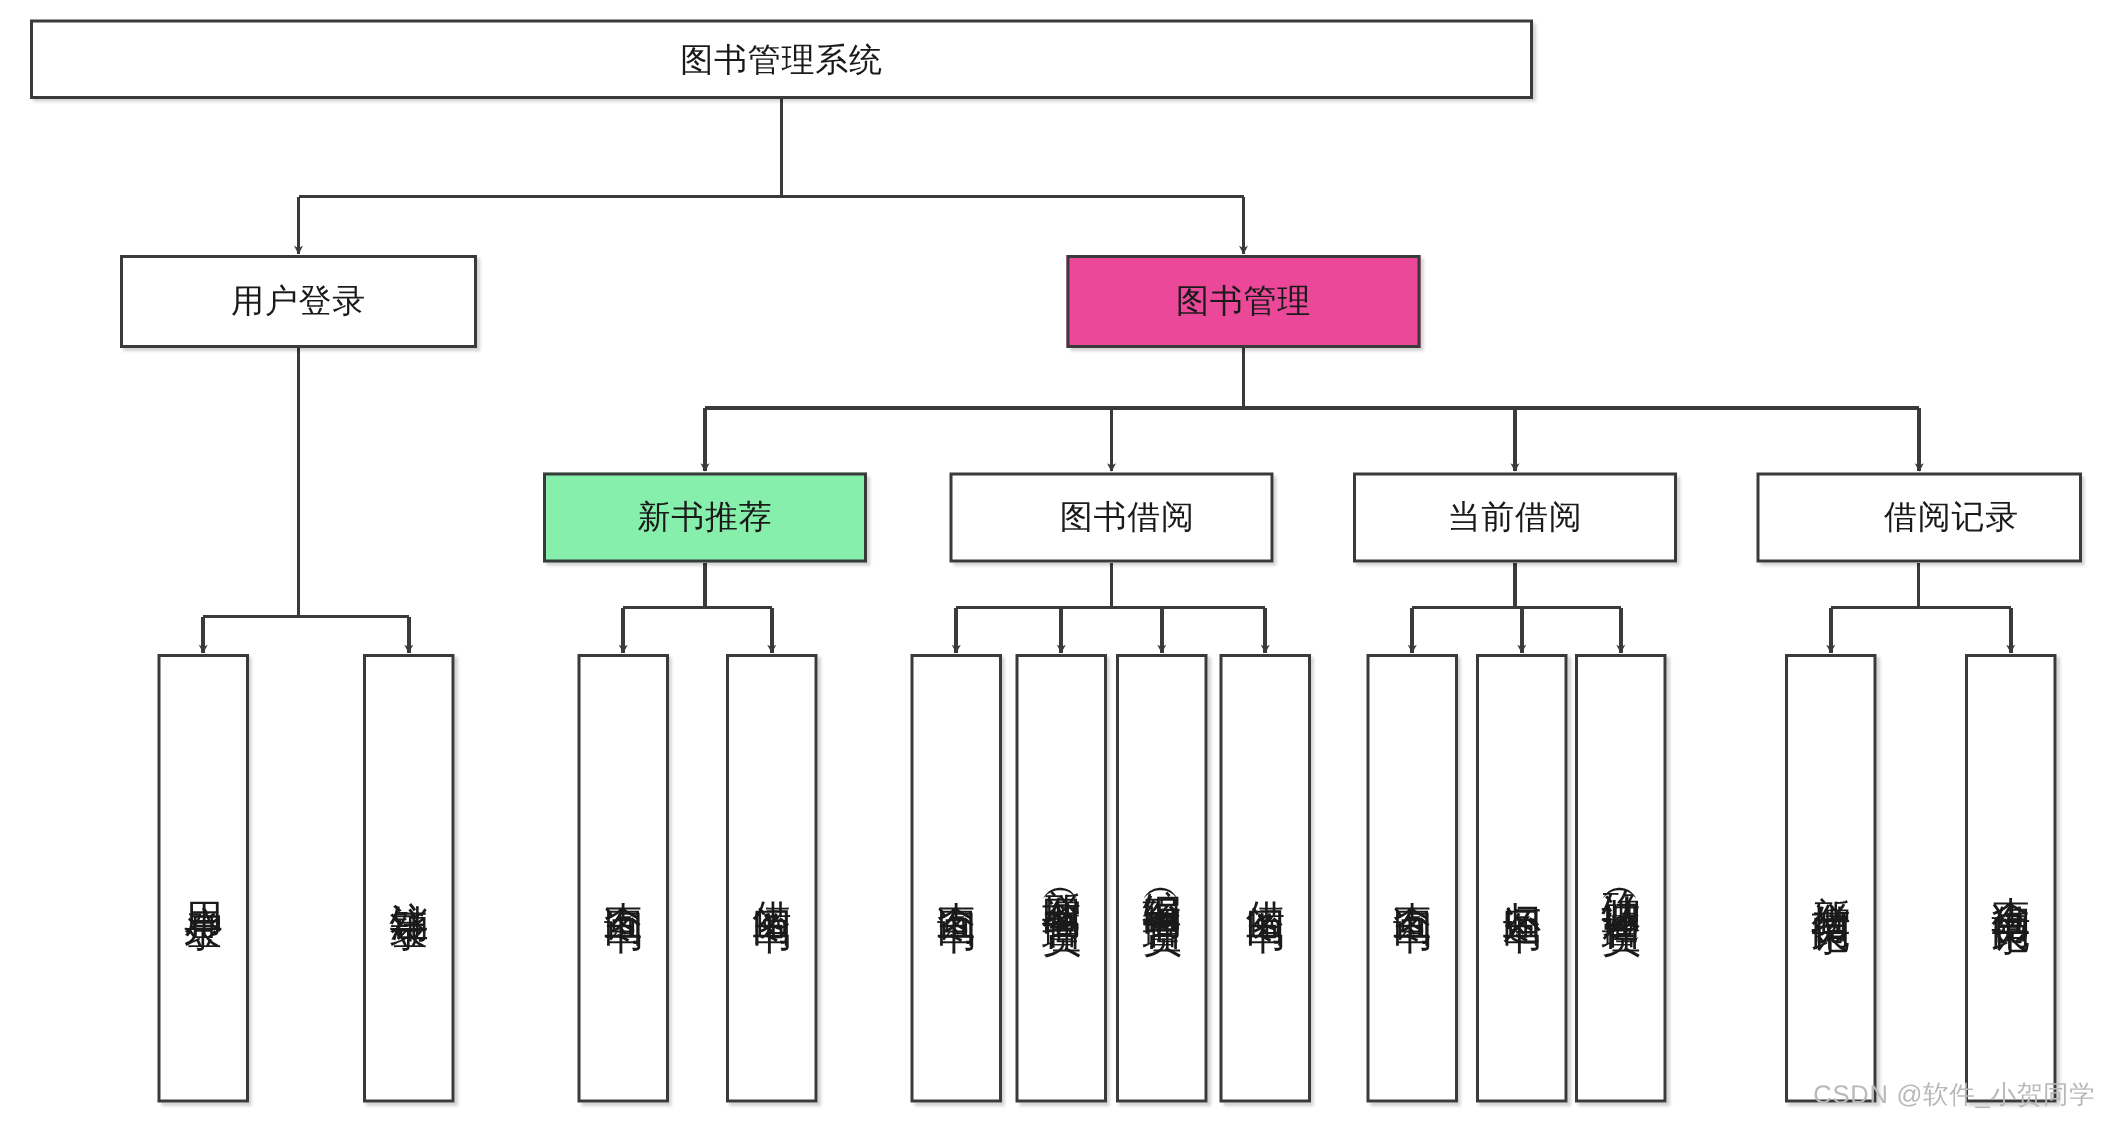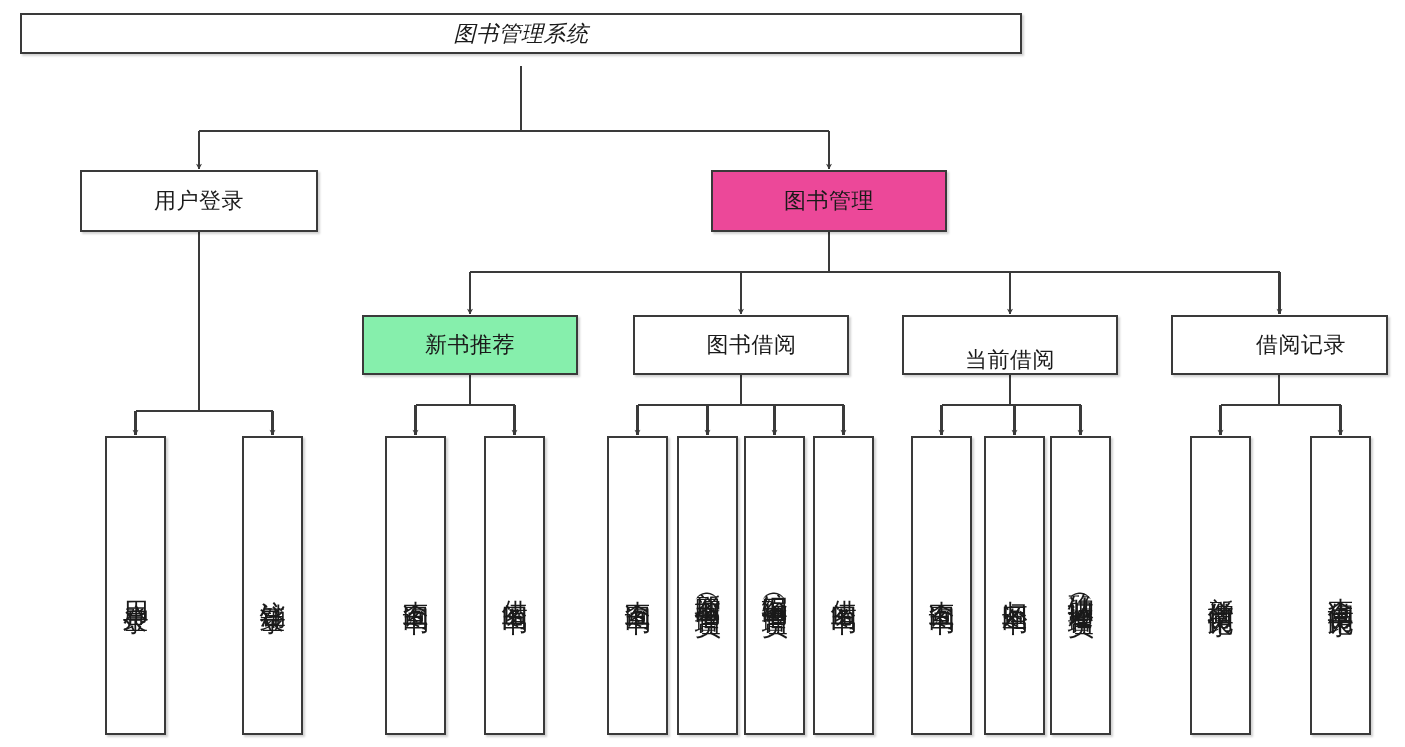--- a/index.html
+++ b/index.html
@@ -104,36 +104,36 @@
       <line x1="941.5" y1="405" x2="941.5" y2="435" stroke="#3a3a3a" stroke-width="2.4" shape-rendering="crispEdges" marker-end="url(#arrow)"></line>
       <line x1="1014.5" y1="405" x2="1014.5" y2="435" stroke="#3a3a3a" stroke-width="2.4" shape-rendering="crispEdges" marker-end="url(#arrow)"></line>
       <line x1="1080.5" y1="405" x2="1080.5" y2="435" stroke="#3a3a3a" stroke-width="2.4" shape-rendering="crispEdges" marker-end="url(#arrow)"></line>
       <line x1="1279" y1="375" x2="1279" y2="405" stroke="#3a3a3a" stroke-width="2.4" shape-rendering="crispEdges"></line>
       <line x1="1220.5" y1="405" x2="1340.5" y2="405" stroke="#3a3a3a" stroke-width="2.4" shape-rendering="crispEdges"></line>
       <line x1="1220.5" y1="405" x2="1220.5" y2="435" stroke="#3a3a3a" stroke-width="2.4" shape-rendering="crispEdges" marker-end="url(#arrow)"></line>
       <line x1="1340.5" y1="405" x2="1340.5" y2="435" stroke="#3a3a3a" stroke-width="2.4" shape-rendering="crispEdges" marker-end="url(#arrow)"></line>
     </svg>
 
   <div id="node-layer">
-      <div class="node horiz" style="left: 20px; top: 13px; width: 1002px; height: 41px; border-color: rgb(58, 58, 58); background: rgb(255, 255, 255); color: rgb(26, 26, 26); font-style: italic;">
+      <div class="node horiz" style="left: 20px; top: 13px; width: 1002px; height: 53px; border-color: rgb(58, 58, 58); background: rgb(255, 255, 255); color: rgb(26, 26, 26);">
         <span class="label">图书管理系统</span>
       </div>
       <div class="node horiz" style="left: 80px; top: 170px; width: 238px; height: 62px; border-color: rgb(58, 58, 58); background: rgb(255, 255, 255); color: rgb(26, 26, 26);">
         <span class="label">用户登录</span>
       </div>
       <div class="node horiz" style="left: 711px; top: 170px; width: 236px; height: 62px; border-color: rgb(58, 58, 58); background: #ec4899; color: rgb(26, 26, 26);">
         <span class="label">图书管理</span>
       </div>
       <div class="node horiz" style="left: 362px; top: 315px; width: 216px; height: 60px; border-color: rgb(58, 58, 58); background: #86efac; color: rgb(26, 26, 26);">
         <span class="label">新书推荐</span>
       </div>
       <div class="node horiz" style="left: 633px; top: 315px; width: 216px; height: 60px; border-color: rgb(58, 58, 58); background: rgb(255, 255, 255); color: rgb(26, 26, 26); padding-left: 21px;">
         <span class="label">图书借阅</span>
       </div>
-      <div class="node horiz" style="left: 902px; top: 315px; width: 216px; height: 60px; border-color: rgb(58, 58, 58); background: rgb(255, 255, 255); color: rgb(26, 26, 26); align-items: flex-end;">
+      <div class="node horiz" style="left: 902px; top: 315px; width: 216px; height: 60px; border-color: rgb(58, 58, 58); background: rgb(255, 255, 255); color: rgb(26, 26, 26);">
         <span class="label">当前借阅</span>
       </div>
       <div class="node horiz" style="left: 1171px; top: 315px; width: 217px; height: 60px; border-color: rgb(58, 58, 58); background: rgb(255, 255, 255); color: rgb(26, 26, 26); padding-left: 43px;">
         <span class="label">借阅记录</span>
       </div>
       <div class="node vert" style="left: 105px; top: 436px; width: 61px; height: 299px; border-color: rgb(58, 58, 58); background: rgb(255, 255, 255); color: rgb(26, 26, 26);">
         <span class="label">用户登录</span>
       </div>
       <div class="node vert" style="left: 242px; top: 436px; width: 61px; height: 299px; border-color: rgb(58, 58, 58); background: rgb(255, 255, 255); color: rgb(26, 26, 26);">
         <span class="label">注销登录</span>
@@ -166,13 +166,14 @@
         <span class="label">确认归还（管理员）</span>
       </div>
       <div class="node vert" style="left: 1190px; top: 436px; width: 61px; height: 299px; border-color: rgb(58, 58, 58); background: rgb(255, 255, 255); color: rgb(26, 26, 26);">
         <span class="label">新增借阅记录</span>
       </div>
       <div class="node vert" style="left: 1310px; top: 436px; width: 61px; height: 299px; border-color: rgb(58, 58, 58); background: rgb(255, 255, 255); color: rgb(26, 26, 26);">
         <span class="label">查询借阅记录</span>
       </div>
     </div>
 
+  <div id="watermark">CSDN @软件_小贺同学</div>
 </div>
 
 </body></html>

